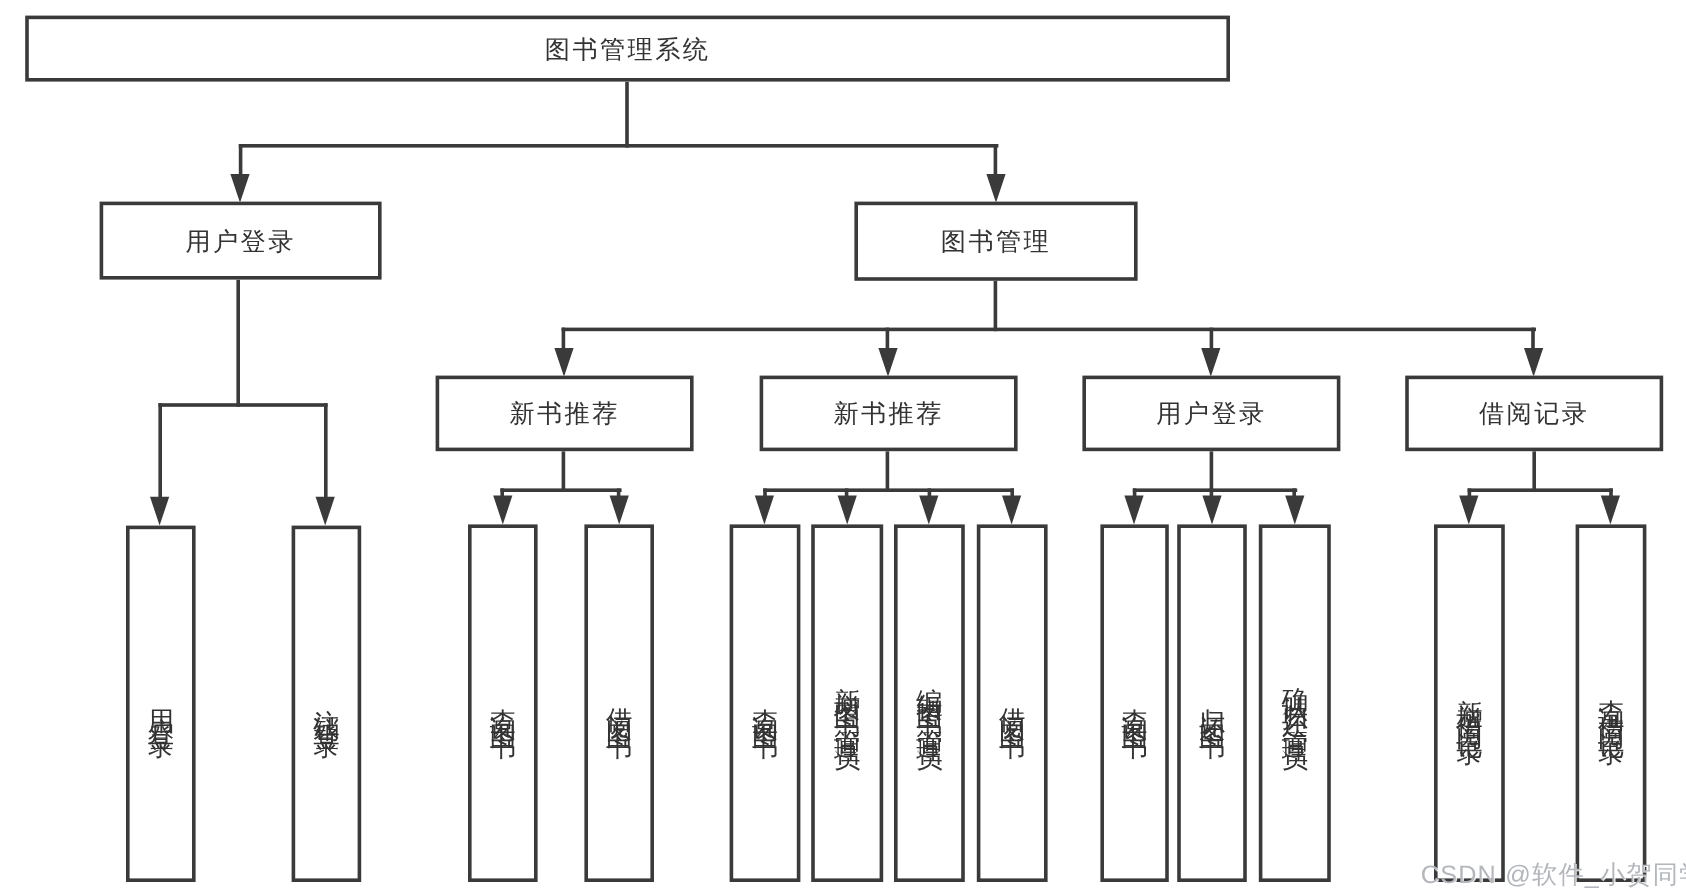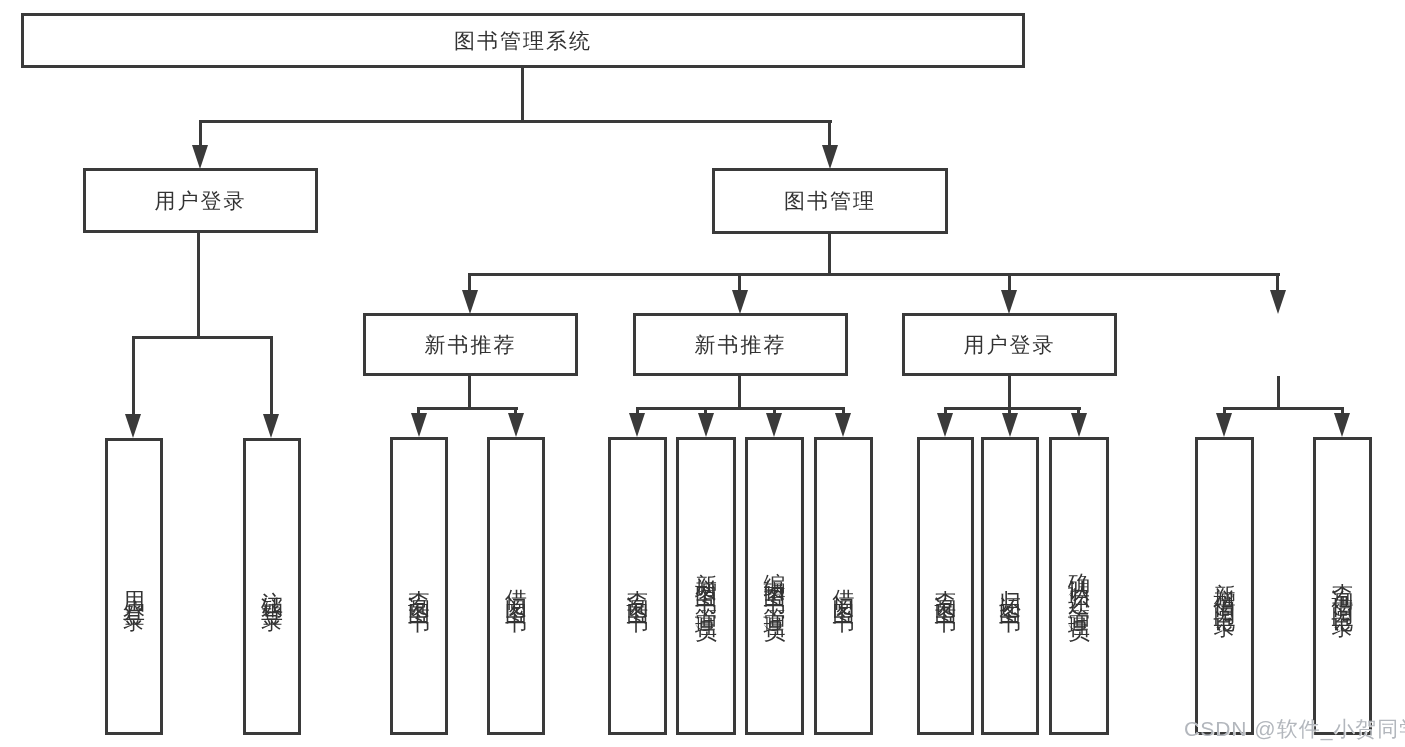--- a/index.html
+++ b/index.html
@@ -139,20 +139,23 @@
 
   <div class="box" style="left:712px;top:168px;width:236px;height:66px">
     <span class="hlabel">图书管理</span>
   </div>
   <div class="box" style="left:633px;top:313px;width:215px;height:63px">
     <span class="hlabel">新书推荐</span>
   </div>
   <div class="box" style="left:902px;top:313px;width:215px;height:63px">
     <span class="hlabel">用户登录</span>
   </div>
+  <div class="box" style="left:1171px;top:313px;width:215px;height:63px">
+    <span class="hlabel">借阅记录</span>
+  </div>
 
   <div class="box" style="left:105px;top:438px;width:58px;height:297px">
     <span class="vlabel">用户登录</span>
   </div>
   <div class="box" style="left:243px;top:438px;width:58px;height:297px">
     <span class="vlabel">注销登录</span>
   </div>
 
   <div class="box" style="left:390px;top:437px;width:58px;height:298px">
     <span class="vlabel">查询图书</span>

